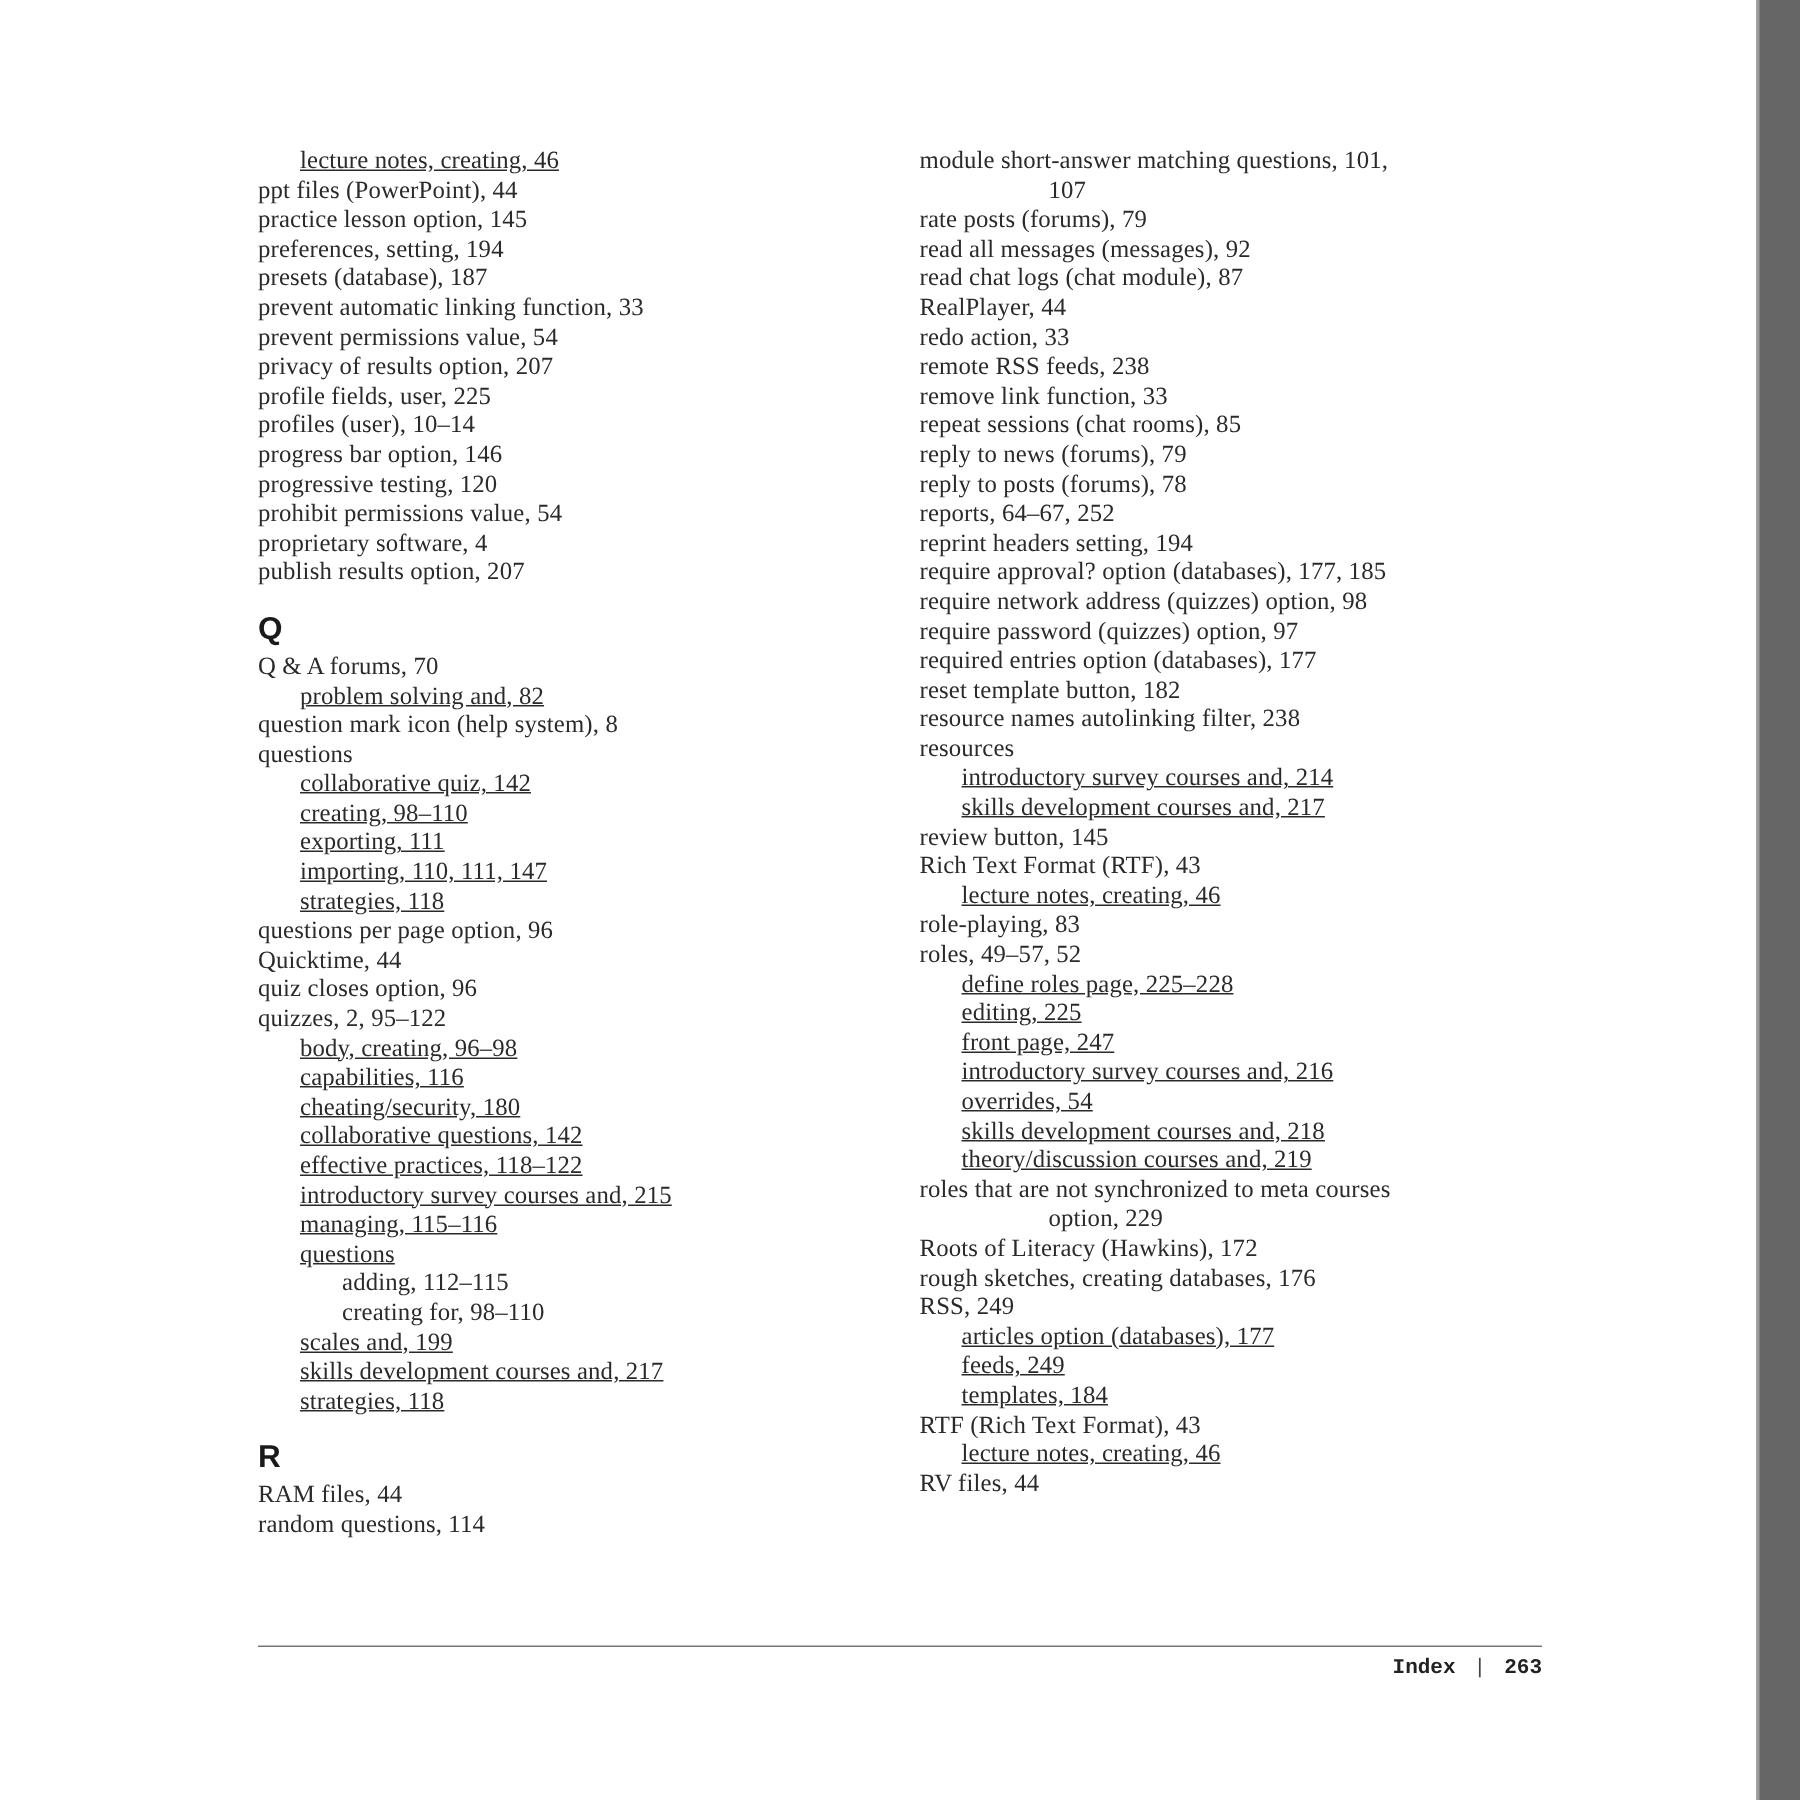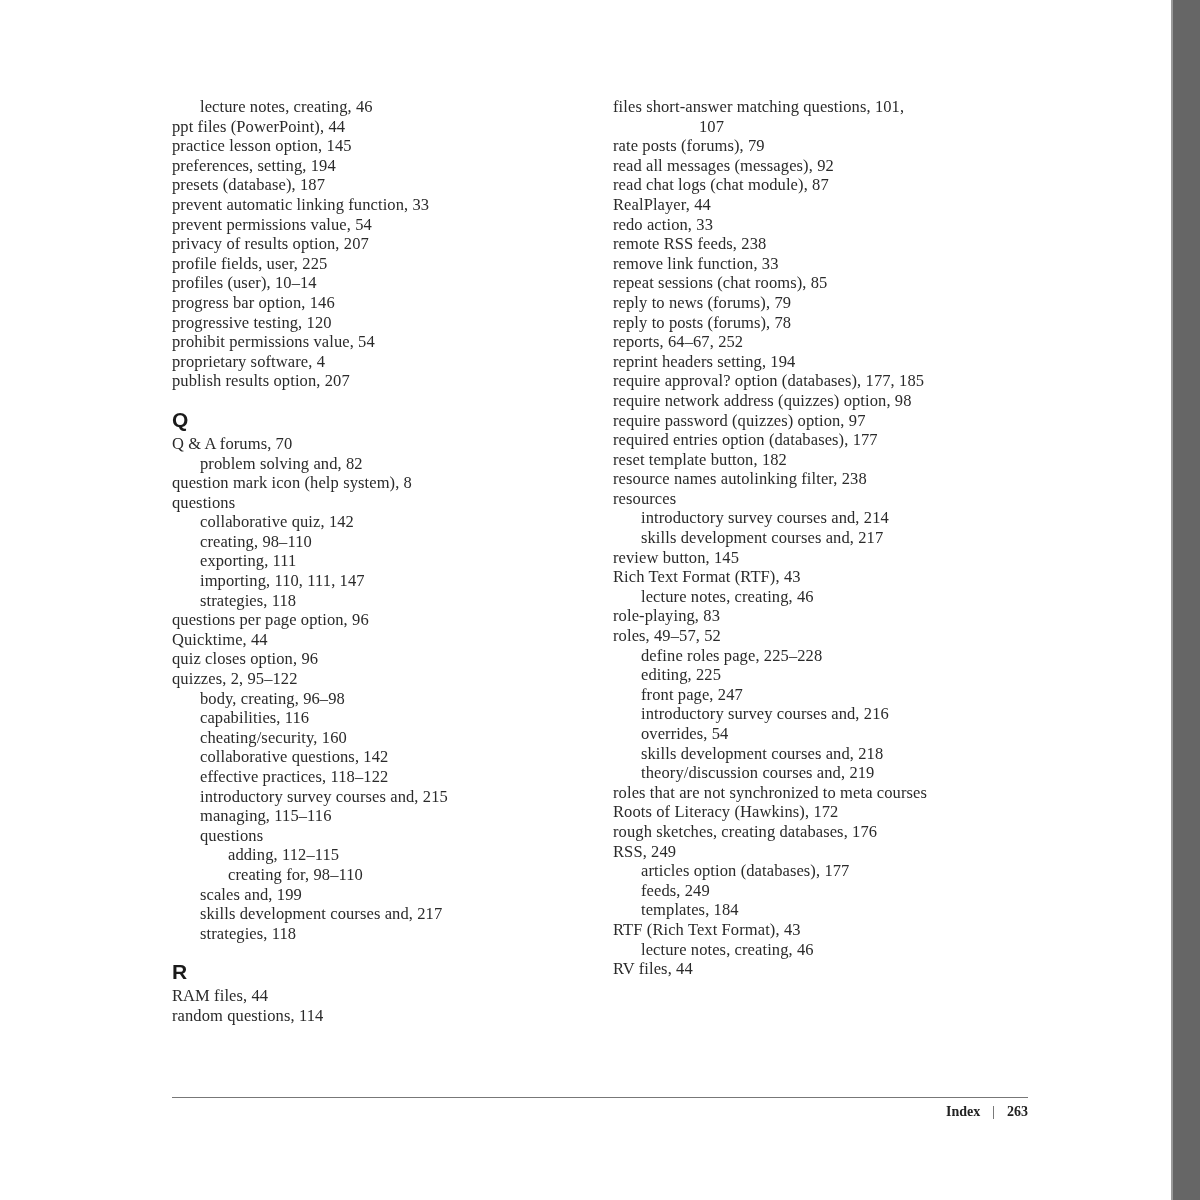--- a/index.html
+++ b/index.html
@@ -31,21 +31,21 @@
       top: 97px;
       font-family: "Liberation Serif", "DejaVu Serif", serif;
       font-size: 16.5px;
       line-height: 19.6px;
       color: #2a2a2a;
       letter-spacing: 0.1px;
     }
     .col-left { left: 172px; width: 420px; }
     .col-right { left: 613px; width: 430px; }
     .entry { white-space: nowrap; }
-    .entry.lvl1 { padding-left: 28px; }
+    .entry.lvl1 { padding-left: 28px; text-decoration: underline; }
     .entry.lvl2 { padding-left: 56px; }
     .entry .cont { display: block; padding-left: 86px; }
     .letter {
       font-family: "Liberation Sans", "DejaVu Sans", sans-serif;
       font-weight: bold;
       font-size: 21px;
       line-height: 24px;
       color: #1a1a1a;
       margin-top: 17px;
       margin-bottom: 2px;
@@ -55,21 +55,21 @@
       left: 172px;
       top: 1097px;
       width: 856px;
       height: 1px;
       background: #777777;
     }
     .footer {
       position: absolute;
       top: 1104px;
       right: 172px;
-      font-family: Liberation Serif, serif;
+      font-family: Liberation Mono, monospace;
       font-weight: bold;
       font-size: 14px;
       color: #222222;
       display: flex;
       align-items: center;
       gap: 12px;
     }
     .footer .sep { font-weight: normal; color: #444; }
   </style>
 </head>
@@ -105,42 +105,42 @@
         <div class="entry lvl1"><span>creating, 98–110</span></div>
         <div class="entry lvl1"><span>exporting, 111</span></div>
         <div class="entry lvl1"><span>importing, 110, 111, 147</span></div>
         <div class="entry lvl1"><span>strategies, 118</span></div>
         <div class="entry"><span>questions per page option, 96</span></div>
         <div class="entry"><span>Quicktime, 44</span></div>
         <div class="entry"><span>quiz closes option, 96</span></div>
         <div class="entry"><span>quizzes, 2, 95–122</span></div>
         <div class="entry lvl1"><span>body, creating, 96–98</span></div>
         <div class="entry lvl1"><span>capabilities, 116</span></div>
-        <div class="entry lvl1"><span>cheating/security, 160</span></div>
+        <div class="entry lvl1"><span>cheating/security, 180</span></div>
         <div class="entry lvl1"><span>collaborative questions, 142</span></div>
         <div class="entry lvl1"><span>effective practices, 118–122</span></div>
         <div class="entry lvl1"><span>introductory survey courses and, 215</span></div>
         <div class="entry lvl1"><span>managing, 115–116</span></div>
         <div class="entry lvl1"><span>questions</span></div>
         <div class="entry lvl2"><span>adding, 112–115</span></div>
         <div class="entry lvl2"><span>creating for, 98–110</span></div>
         <div class="entry lvl1"><span>scales and, 199</span></div>
         <div class="entry lvl1"><span>skills development courses and, 217</span></div>
         <div class="entry lvl1"><span>strategies, 118</span></div>
       </div>
     <div class="letter">R</div>
     <div id="left-r">
         <div class="entry"><span>RAM files, 44</span></div>
         <div class="entry"><span>random questions, 114</span></div>
       </div>
   </div>
 
   <div class="column col-right">
     <div id="right-r">
-        <div class="entry"><span>files short-answer matching questions, 101,</span><span class="cont">107</span></div>
+        <div class="entry"><span>module short-answer matching questions, 101,</span><span class="cont">107</span></div>
         <div class="entry"><span>rate posts (forums), 79</span></div>
         <div class="entry"><span>read all messages (messages), 92</span></div>
         <div class="entry"><span>read chat logs (chat module), 87</span></div>
         <div class="entry"><span>RealPlayer, 44</span></div>
         <div class="entry"><span>redo action, 33</span></div>
         <div class="entry"><span>remote RSS feeds, 238</span></div>
         <div class="entry"><span>remove link function, 33</span></div>
         <div class="entry"><span>repeat sessions (chat rooms), 85</span></div>
         <div class="entry"><span>reply to news (forums), 79</span></div>
         <div class="entry"><span>reply to posts (forums), 78</span></div>
@@ -160,21 +160,21 @@
         <div class="entry lvl1"><span>lecture notes, creating, 46</span></div>
         <div class="entry"><span>role-playing, 83</span></div>
         <div class="entry"><span>roles, 49–57, 52</span></div>
         <div class="entry lvl1"><span>define roles page, 225–228</span></div>
         <div class="entry lvl1"><span>editing, 225</span></div>
         <div class="entry lvl1"><span>front page, 247</span></div>
         <div class="entry lvl1"><span>introductory survey courses and, 216</span></div>
         <div class="entry lvl1"><span>overrides, 54</span></div>
         <div class="entry lvl1"><span>skills development courses and, 218</span></div>
         <div class="entry lvl1"><span>theory/discussion courses and, 219</span></div>
-        <div class="entry"><span>roles that are not synchronized to meta courses</span></div>
+        <div class="entry"><span>roles that are not synchronized to meta courses</span><span class="cont">option, 229</span></div>
         <div class="entry"><span>Roots of Literacy (Hawkins), 172</span></div>
         <div class="entry"><span>rough sketches, creating databases, 176</span></div>
         <div class="entry"><span>RSS, 249</span></div>
         <div class="entry lvl1"><span>articles option (databases), 177</span></div>
         <div class="entry lvl1"><span>feeds, 249</span></div>
         <div class="entry lvl1"><span>templates, 184</span></div>
         <div class="entry"><span>RTF (Rich Text Format), 43</span></div>
         <div class="entry lvl1"><span>lecture notes, creating, 46</span></div>
         <div class="entry"><span>RV files, 44</span></div>
       </div>

